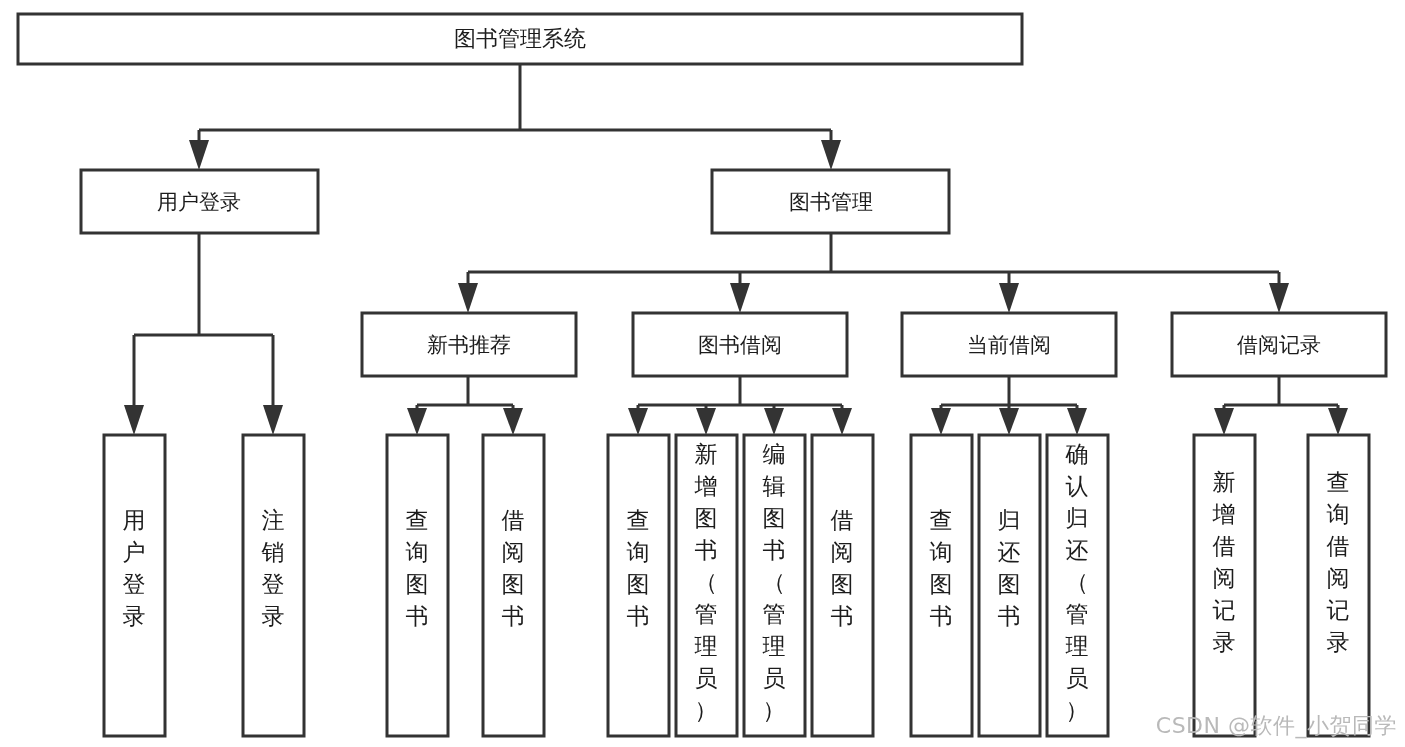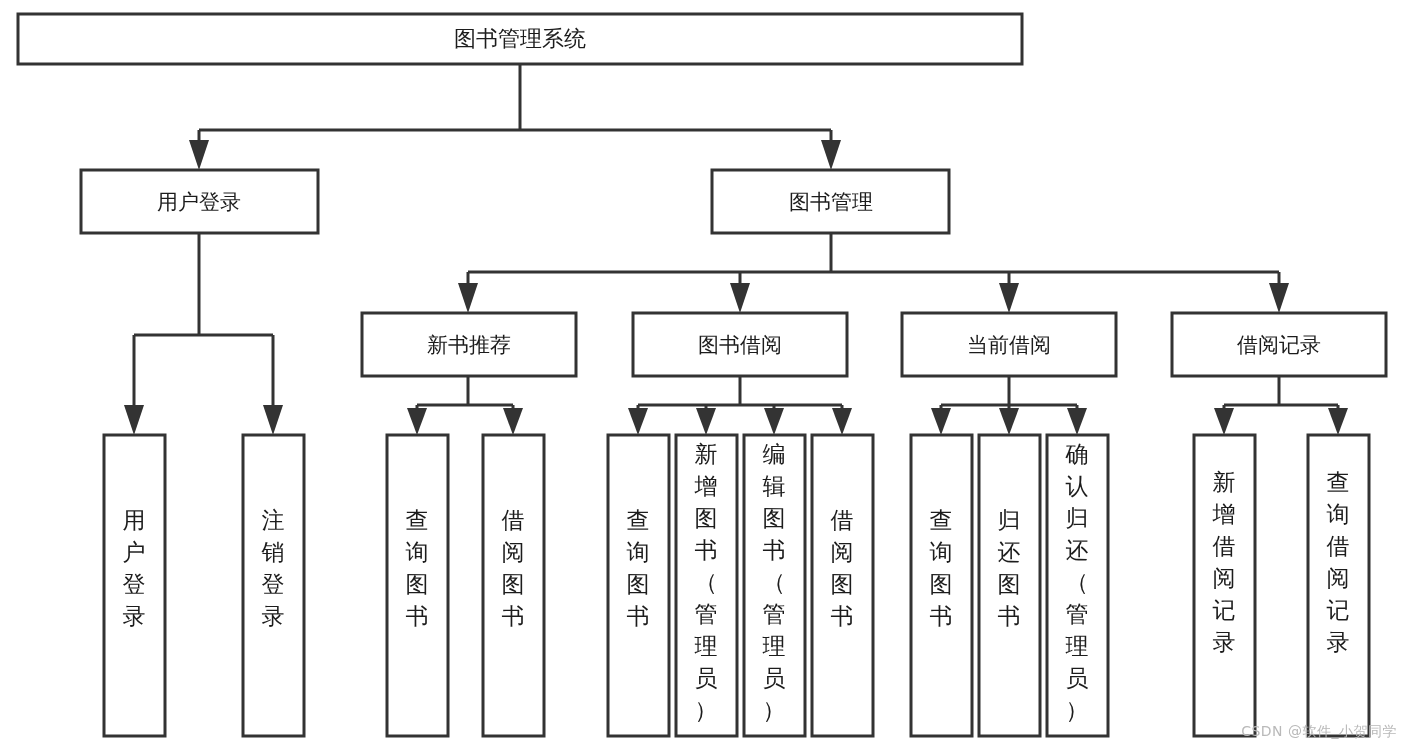--- a/index.html
+++ b/index.html
@@ -47,21 +47,21 @@
   }
   .arrowhead {
     fill: #333333;
     stroke: none;
   }
   .watermark {
     position: absolute;
     right: 8px;
     bottom: 6px;
     font-family: "DejaVu Sans", sans-serif;
-    font-size: 14px;
+    font-size: 22px;
     color: #b9b9b9;
     white-space: nowrap;
     letter-spacing: 0.5px;
     pointer-events: none;
   }
 </style>
 </head>
 <body>
 
 <svg id="diagram" viewBox="0 0 1405 747" xmlns="http://www.w3.org/2000/svg">

